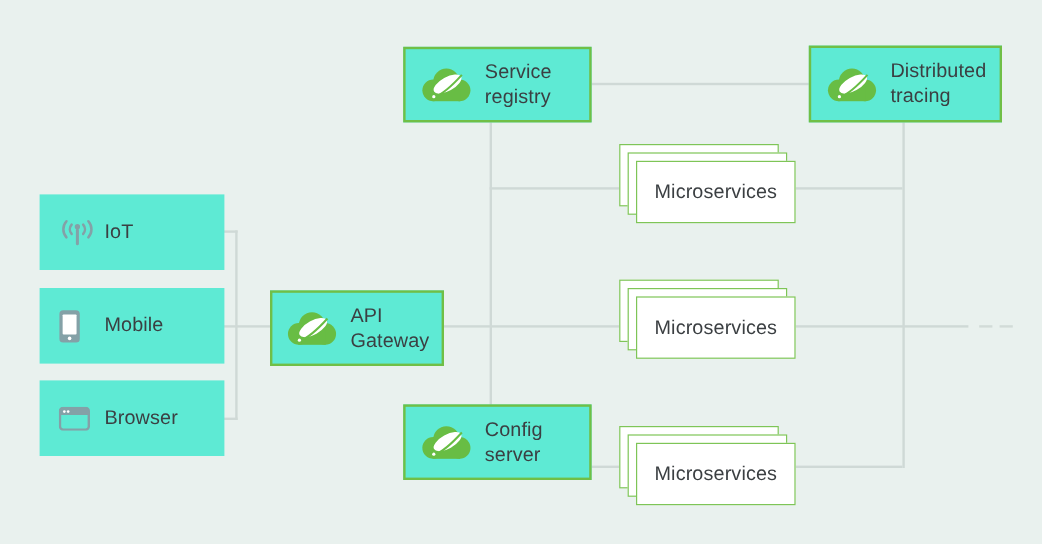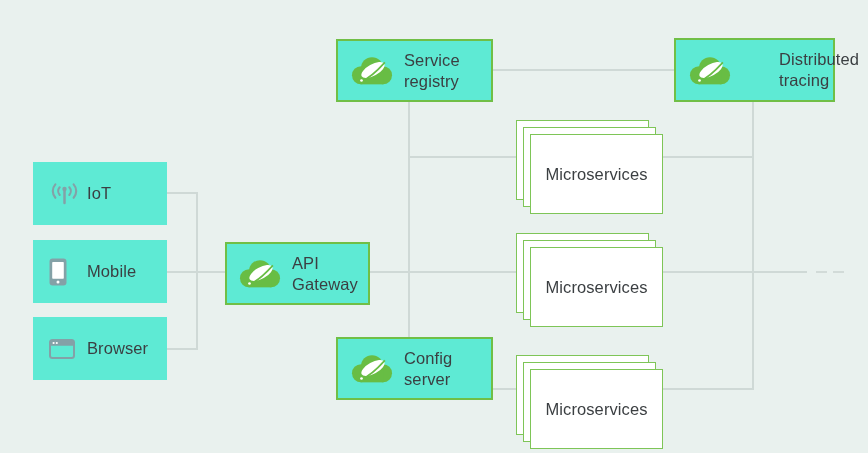--- a/index.html
+++ b/index.html
@@ -29,21 +29,21 @@
   }
   
   .box {
     position: absolute;
     background: #5eead4;
     box-sizing: border-box;
     display: flex;
     align-items: center;
   }
   .client-box {
-    width: 134px;
+    width: 154px;
     height: 63px;
     padding-left: 16px;
     gap: 0;
   }
   .client-box .icon-slot {
     width: 38px;
     display: flex;
     align-items: center;
     justify-content: flex-start;
     flex: 0 0 38px;
@@ -59,21 +59,21 @@
     line-height: 21px;
     letter-spacing: 0.1px;
   }
   .two-line {
     max-width: 100px;
   }
   
   .ms-layer {
     position: absolute;
     width: 133px;
-    height: 80px;
+    height: 52px;
     background: #ffffff;
     border: 1.5px solid #7ec557;
     box-sizing: border-box;
   }
   .ms-front {
     display: flex;
     align-items: center;
     justify-content: center;
   }
   .spring-icon-svg { display: block; }
@@ -182,21 +182,21 @@
           <circle cx="10.5" cy="21" r="9.5"></circle>
           <circle cx="22" cy="13.5" r="11.5"></circle>
           <circle cx="33.5" cy="21" r="9.5"></circle>
           <rect x="10" y="17" width="24" height="13.5"></rect>
         </g>
         <ellipse cx="23" cy="15.5" rx="13.5" ry="6" transform="rotate(-29 23 15.5)" fill="#ffffff"></ellipse>
         <path d="M11.5 27 Q 21 23.5 35.5 7.5" stroke="#68bd44" stroke-width="1.8" fill="none"></path>
         <circle cx="11" cy="26.5" r="1.4" fill="#ffffff"></circle>
       </svg>
     </span>
-    <span class="label two-line" style="max-width:92px;margin-left:37px;">Distributed tracing</span>
+    <span class="label two-line" style="max-width:92px;">Distributed tracing</span>
   </div>
 
   <div class="box spring-box" style="left:336px; top:337px; width:157px; height:63px;">
     <span>
       <svg class="spring-icon-svg" width="42" height="31" viewBox="0 0 44 32">
         <g fill="#68bd44">
           <circle cx="10.5" cy="21" r="9.5"></circle>
           <circle cx="22" cy="13.5" r="11.5"></circle>
           <circle cx="33.5" cy="21" r="9.5"></circle>
           <rect x="10" y="17" width="24" height="13.5"></rect>

